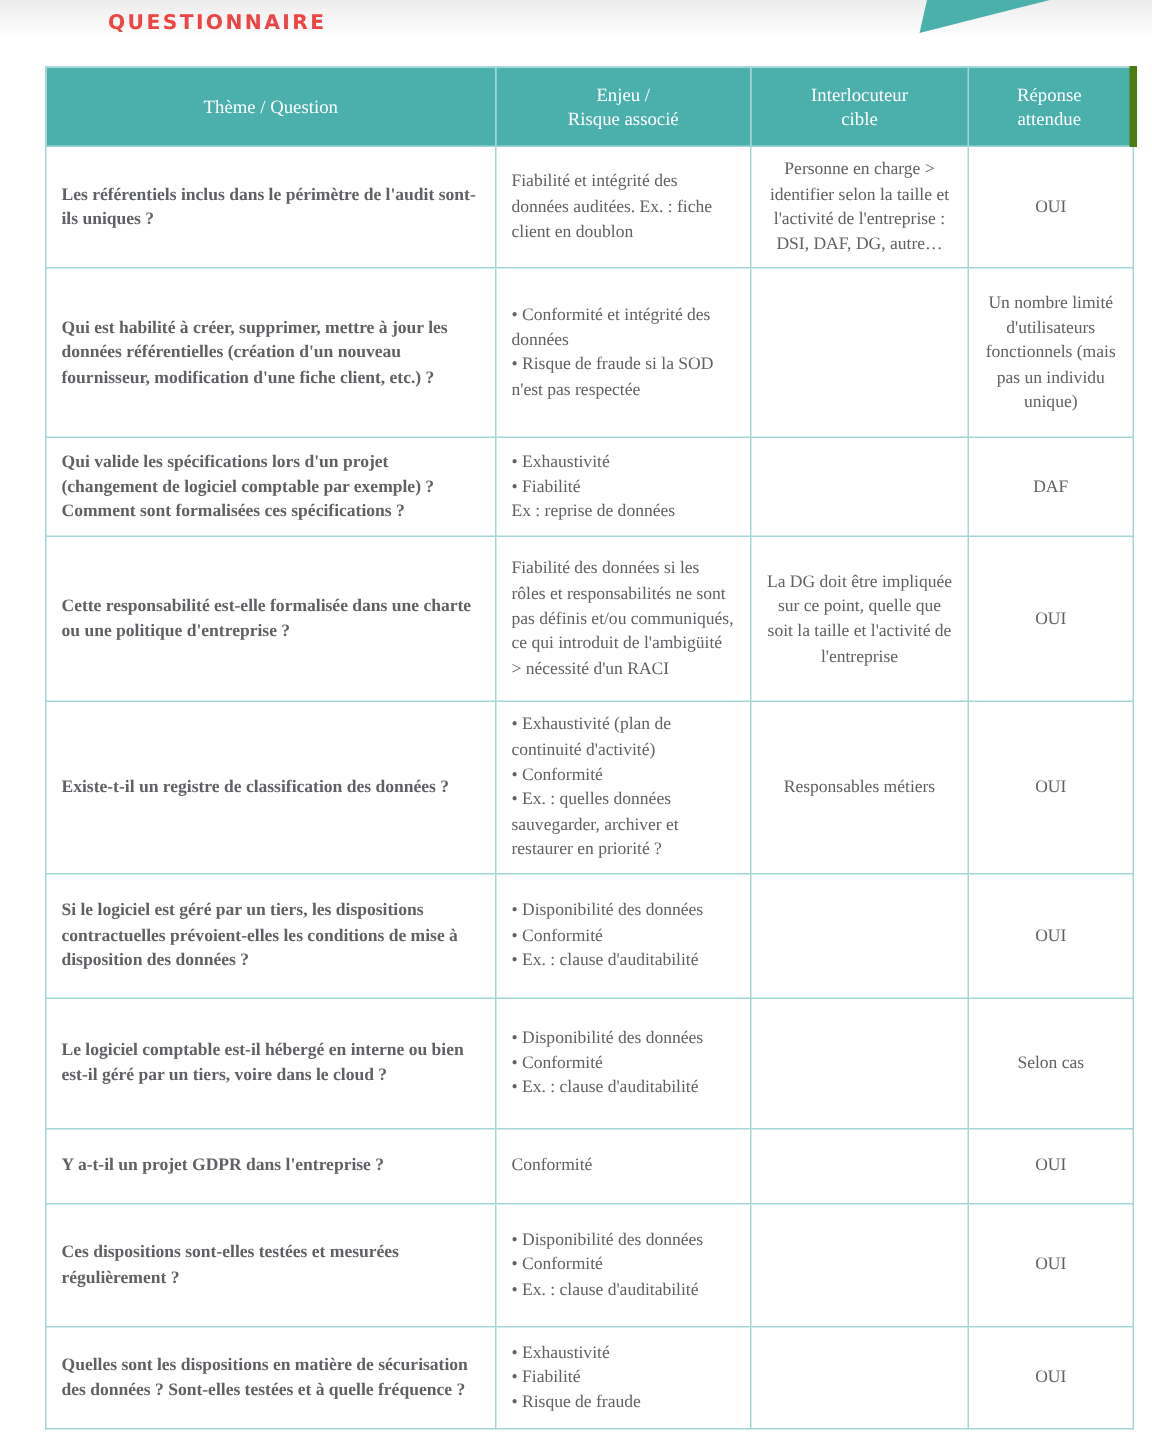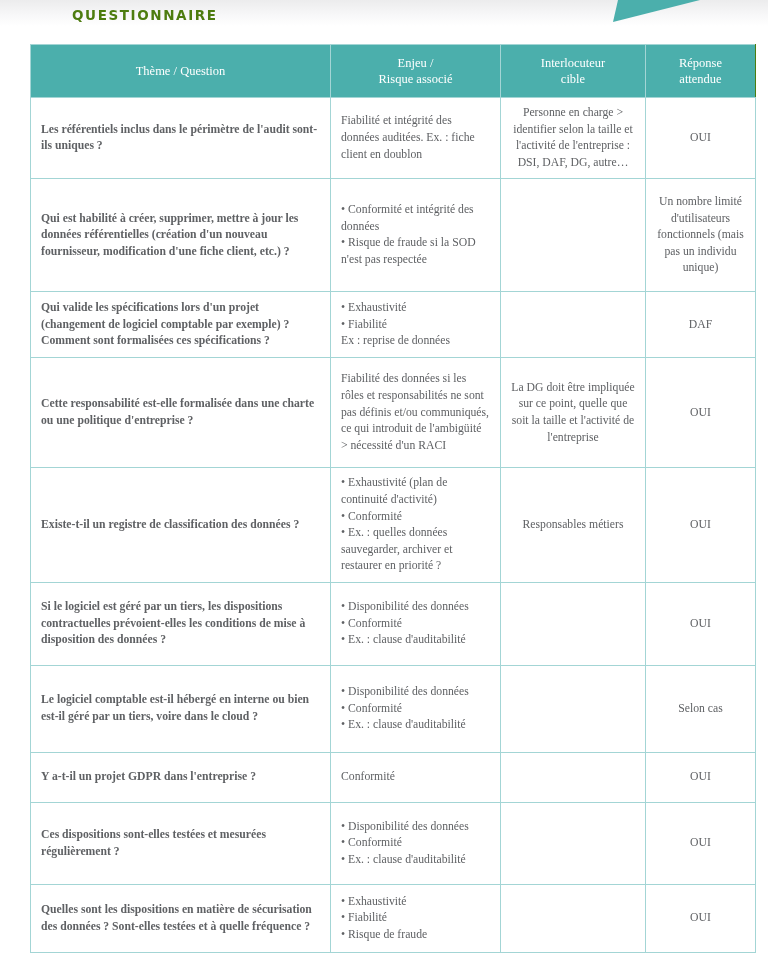--- a/index.html
+++ b/index.html
@@ -36,21 +36,21 @@
   }
 
   .page-title {
     position: absolute;
     top: 7px;
     left: 72px;
     font-family: "DejaVu Sans", sans-serif;
     font-weight: bold;
     font-size: 13.5px;
     letter-spacing: 1.6px;
-    color: #4d7c0f;
+    color: #ef4444;
     z-index: 3;
   }
 
   .table-wrap {
     position: absolute;
     top: 44px;
     left: 30px;
     width: 725px;
     z-index: 2;
   }
@@ -73,21 +73,21 @@
     border: 1px solid #4bafac;
     border-right: 1px solid #ffffff;
     color: #ffffff;
     font-size: 12.5px;
     line-height: 1.3;
     text-align: center;
     font-weight: normal;
     height: 38px;
   }
   thead th:last-child {
-    border-right: 1px solid #4d7c0f;
+    border-right: 5px solid #4d7c0f;
   }
 
   tbody td {
     color: #5f6164;
     font-size: 11.7px;
     line-height: 1.42;
   }
 
   td.c-question {
     text-align: left;

